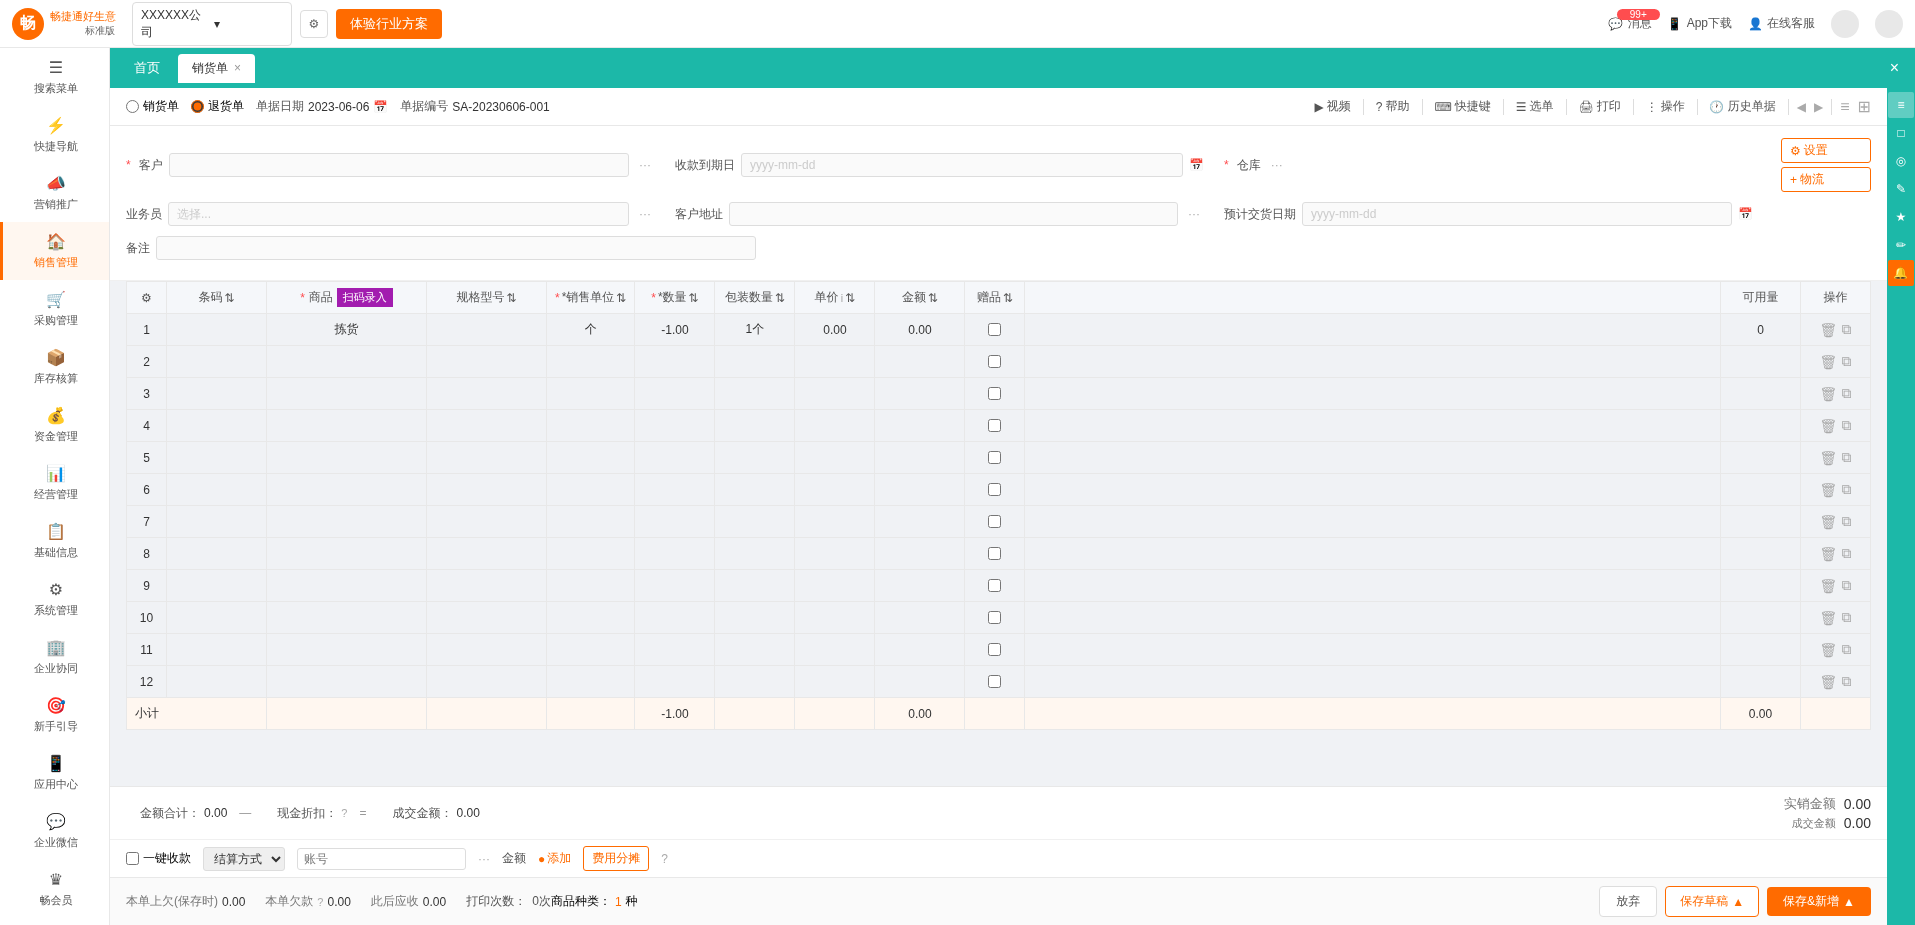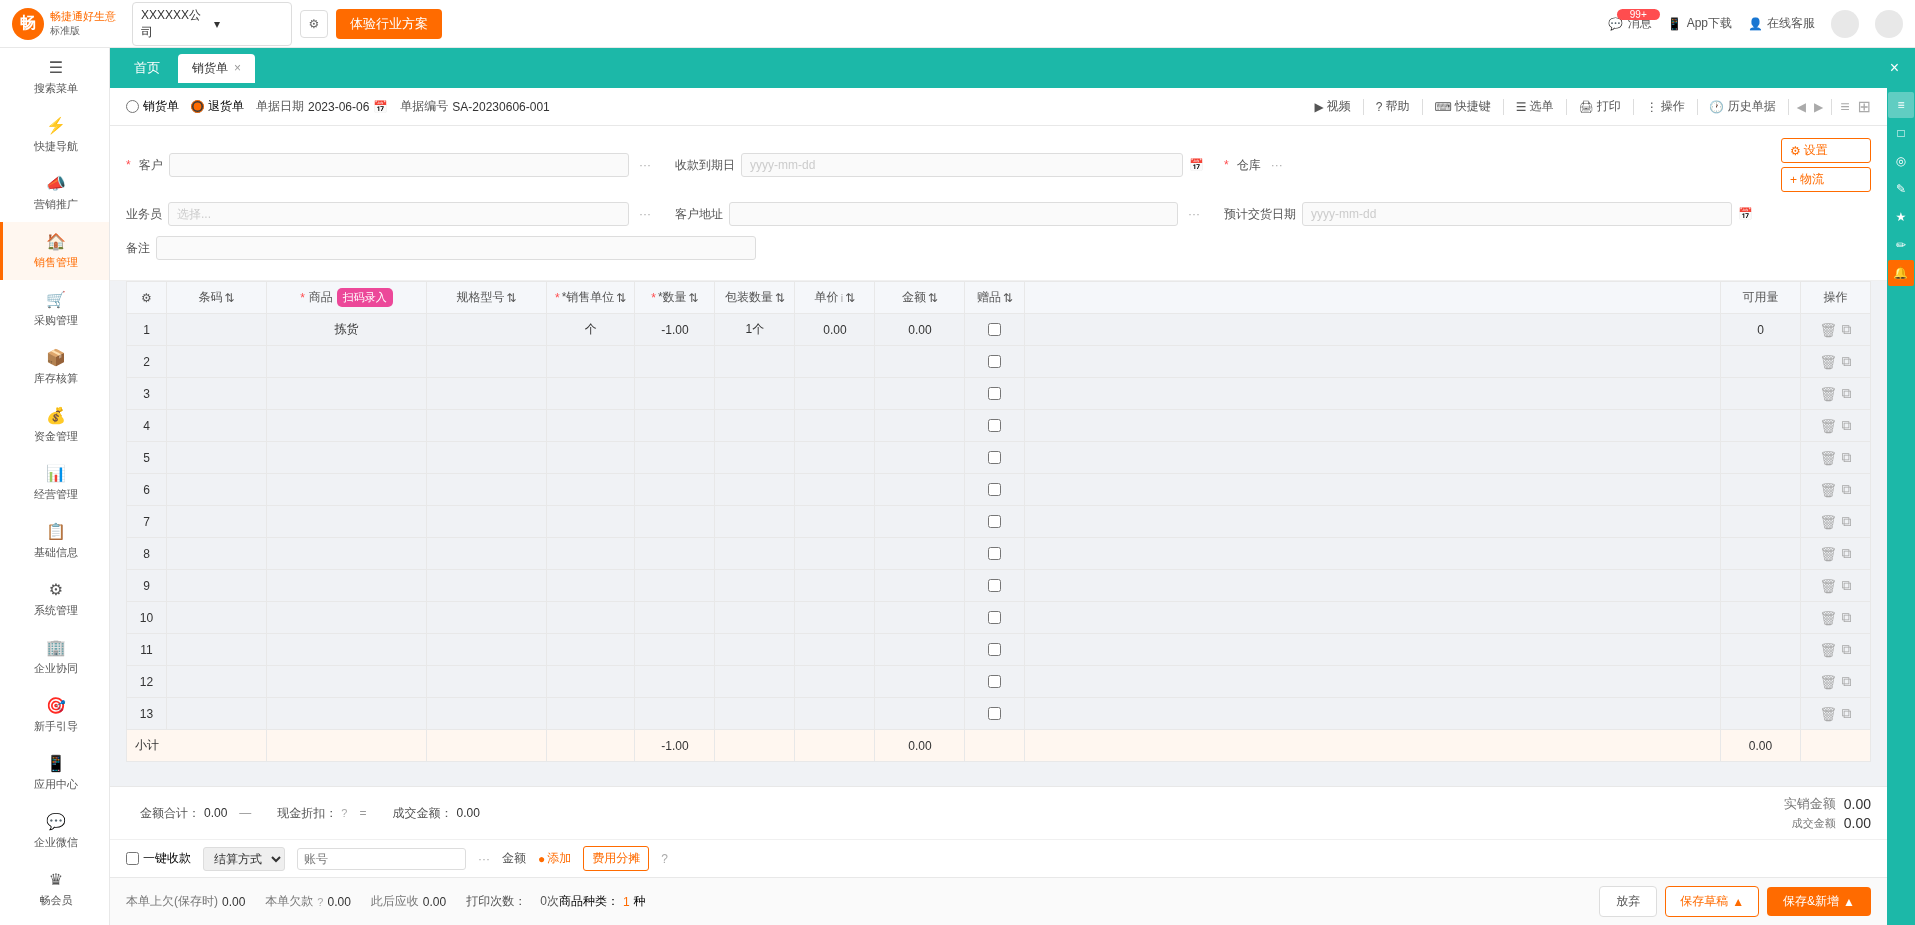--- a/index.html
+++ b/index.html
@@ -16,21 +16,21 @@
       flex-shrink: 0;
     }
     .brand-logo {
       display: flex; align-items: center; gap: 6px; margin-right: 16px;
     }
     .brand-icon {
       width: 32px; height: 32px; background: #ff6b00; border-radius: 50%;
       display: flex; align-items: center; justify-content: center; color: #fff; font-size: 16px; font-weight: bold;
     }
     .brand-text { color: #ff6b00; font-size: 11px; line-height: 1.3; }
-    .brand-sub { color: #666; font-size: 10px; }
+    .brand-sub { color: #666; font-size: 10px; margin-left: 35px; }
     .company-select {
       display: flex; align-items: center; border: 1px solid #ddd; border-radius: 4px; padding: 4px 8px; gap: 4px; min-width: 160px; cursor: pointer; margin-right: 8px;
     }
     .company-select span { flex: 1; color: #333; }
     .gear-btn { width: 28px; height: 28px; border: 1px solid #ddd; border-radius: 4px; display: flex; align-items: center; justify-content: center; cursor: pointer; color: #666; margin-right: 8px; }
     .experience-btn {
       background: #ff6b00; color: #fff; border: none; border-radius: 4px; padding: 6px 14px; cursor: pointer; font-size: 13px;
     }
     .top-right { margin-left: auto; display: flex; align-items: center; gap: 16px; }
     .top-right-item { display: flex; align-items: center; gap: 4px; cursor: pointer; color: #555; position: relative; }
@@ -96,21 +96,21 @@
 
     
     .table-area { flex: 1; overflow: auto; padding: 0 16px; flex-shrink: 0; }
     .data-table { width: 100%; border-collapse: collapse; min-width: 1600px; }
     .data-table th {
       background: #f5f7fa; border: 1px solid #e8e8e8; padding: 6px 8px; text-align: center; color: #555; font-weight: normal; white-space: nowrap; position: sticky; top: 0; z-index: 2;
     }
     .data-table td {
       border: 1px solid #e8e8e8; padding: 4px 8px; text-align: center; color: #333; height: 32px;
     }
-    .scan-btn { background: #ec4899; color: #fff; border: none; border-radius: 5px; padding: 2px 6px; cursor: pointer; font-size: 11px; }
+    .scan-btn { background: #a21caf; color: #fff; border: none; border-radius: 0; padding: 2px 6px; cursor: pointer; font-size: 11px; }
     .red-text { color: #ff4d4f; }
     .col-num { width: 40px; }
     .col-barcode { width: 100px; }
     .col-product { width: 160px; }
     .col-spec { width: 120px; }
     .col-unit { width: 80px; }
     .col-qty { width: 80px; }
     .col-pkg { width: 80px; }
     .col-price { width: 80px; }
     .col-amount { width: 90px; }
@@ -138,21 +138,21 @@
     .payment-input { border: 1px solid #ddd; border-radius: 3px; padding: 3px 6px; color: #aaa; min-width: 80px; }
     .add-btn { background: none; border: none; color: #ff6b00; cursor: pointer; display: flex; align-items: center; gap: 2px; }
     .expense-btn { background: #fff; border: 1px solid #ff6b00; color: #ff6b00; border-radius: 3px; padding: 3px 8px; cursor: pointer; }
     .help-icon { color: #aaa; cursor: pointer; }
 
     
     .action-bottom { display: flex; align-items: center; padding: 8px 16px; background: #fafafa; border-top: 1px solid #e8e8e8; }
     .stat-item { display: flex; align-items: center; gap: 4px; color: #555; margin-right: 20px; }
     .stat-label { color: #777; }
     .stat-val { color: #333; font-weight: 500; }
-    .print-info { display: flex; align-items: center; gap: 14px; color: #555; }
+    .print-info { display: flex; align-items: center; gap: 6px; color: #555; }
     .product-kind { display: flex; align-items: center; gap: 4px; }
     .kind-val { color: #ff6b00; }
     .btn-abandon { background: #fff; border: 1px solid #ddd; border-radius: 4px; padding: 6px 16px; cursor: pointer; color: #555; }
     .btn-draft { background: #fff; border: 1px solid #ff6b00; color: #ff6b00; border-radius: 4px; padding: 6px 14px; cursor: pointer; display: flex; align-items: center; gap: 4px; }
     .btn-save-new { background: #ff6b00; color: #fff; border: none; border-radius: 4px; padding: 6px 16px; cursor: pointer; display: flex; align-items: center; gap: 4px; }
     .right-actions { margin-left: auto; display: flex; gap: 8px; align-items: center; }
 
     
     .right-float {
       width: 28px; background: #1cb8a8; display: flex; flex-direction: column; align-items: center; padding: 4px 0; gap: 2px; flex-shrink: 0;
@@ -738,44 +738,20 @@
       <td></td>
       <td>
         <div class="action-btns">
           <span class="action-icon">🗑</span>
           <span class="action-icon">⧉</span>
         </div>
       </td>
     </tr>
                 <tr>
       <td>12</td>
-      <td></td>
-      <td style="cursor:pointer;"></td>
-      <td></td>
-      <td></td>
-      <td class=""></td>
-      <td></td>
-      <td></td>
-      <td></td>
-      <td>
-                    <div class="checkbox-cell">
-                      <input type="checkbox" style="">
-                    </div>
-                  </td>
-      <td style="min-width:400px;"></td>
-      <td></td>
-      <td>
-        <div class="action-btns">
-          <span class="action-icon">🗑</span>
-          <span class="action-icon">⧉</span>
-        </div>
-      </td>
-    </tr>
-                <tr>
-      <td>13</td>
       <td></td>
       <td style="cursor:pointer;"></td>
       <td></td>
       <td></td>
       <td class=""></td>
       <td></td>
       <td></td>
       <td></td>
       <td>
                     <div class="checkbox-cell">

